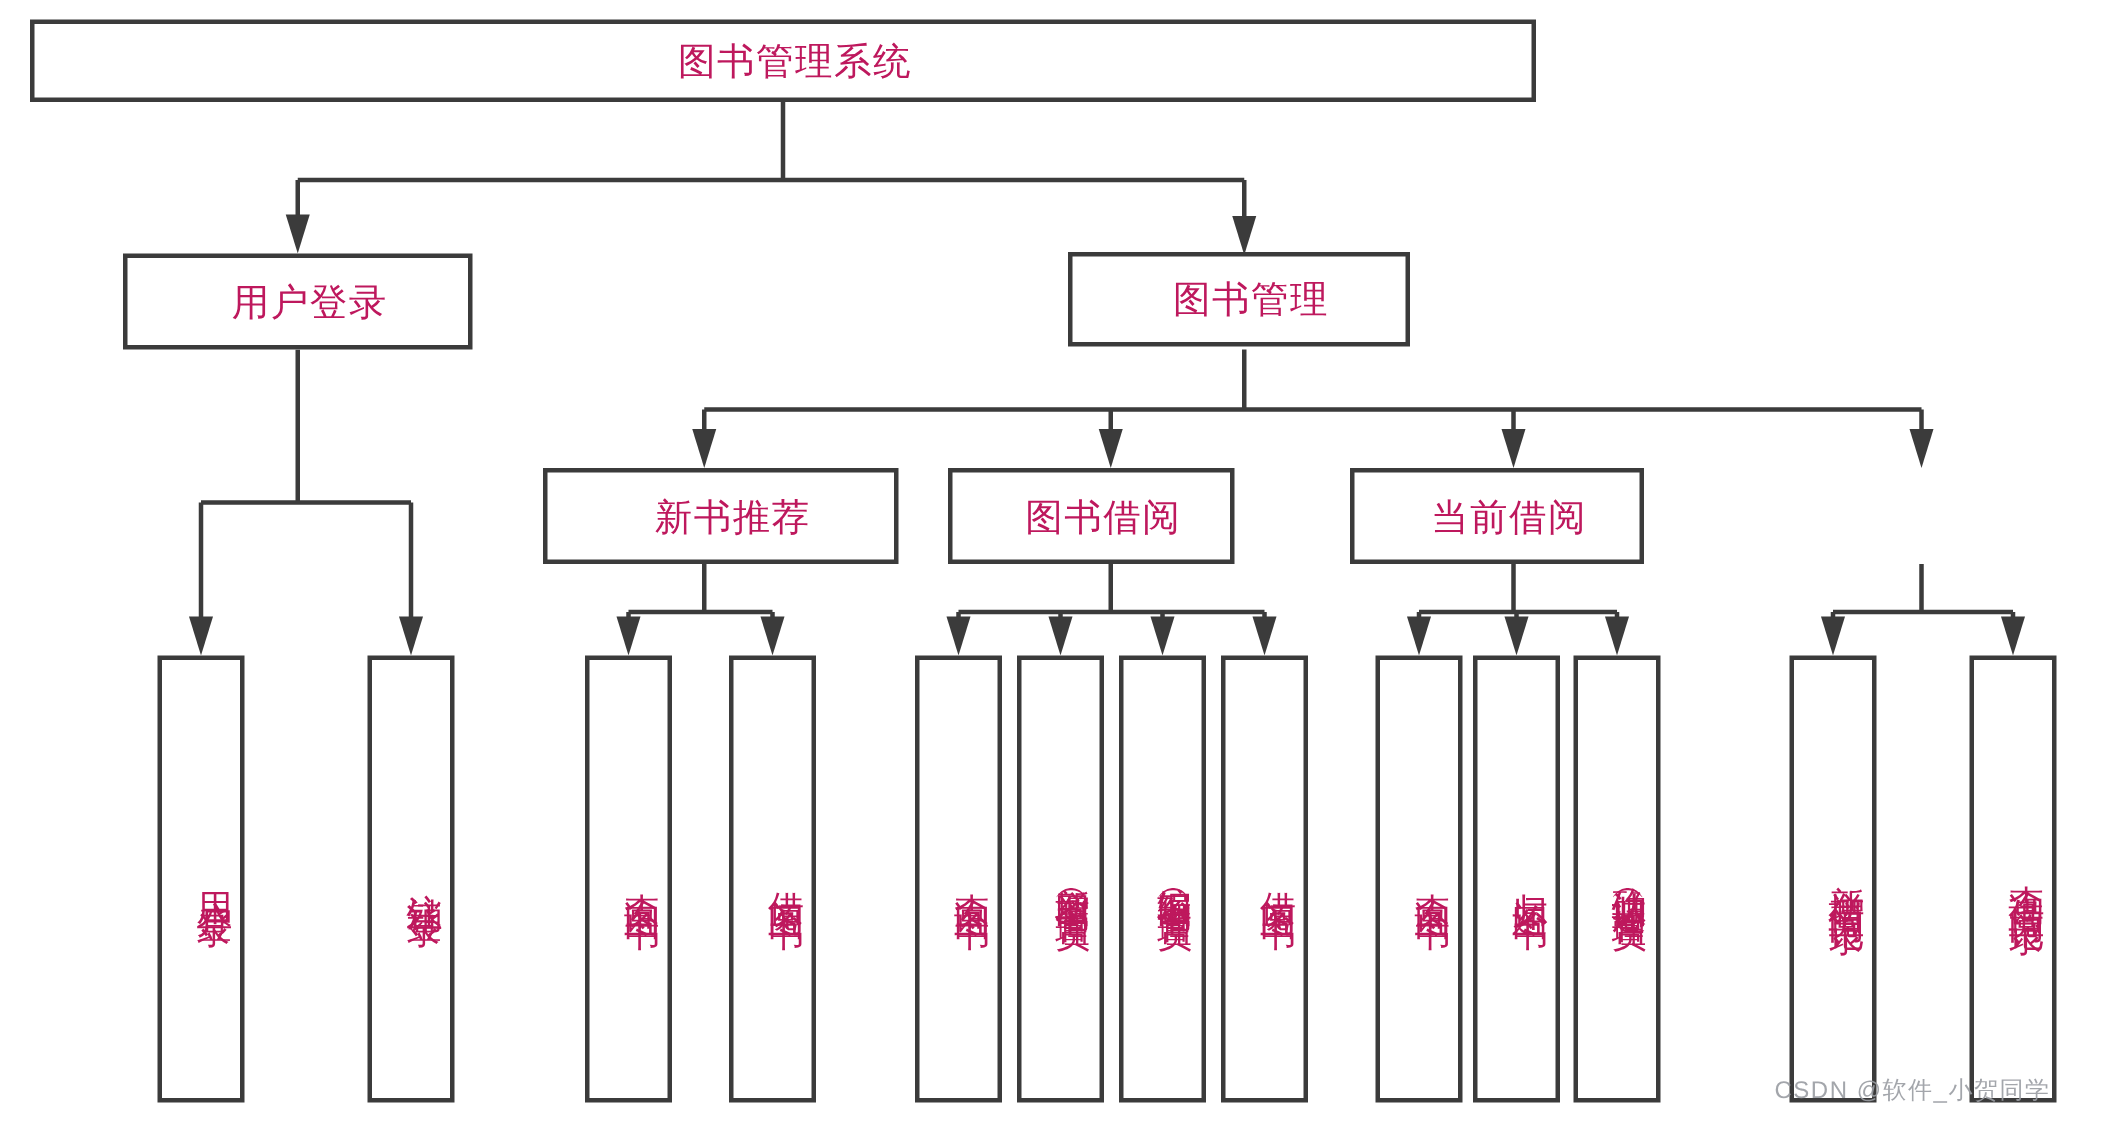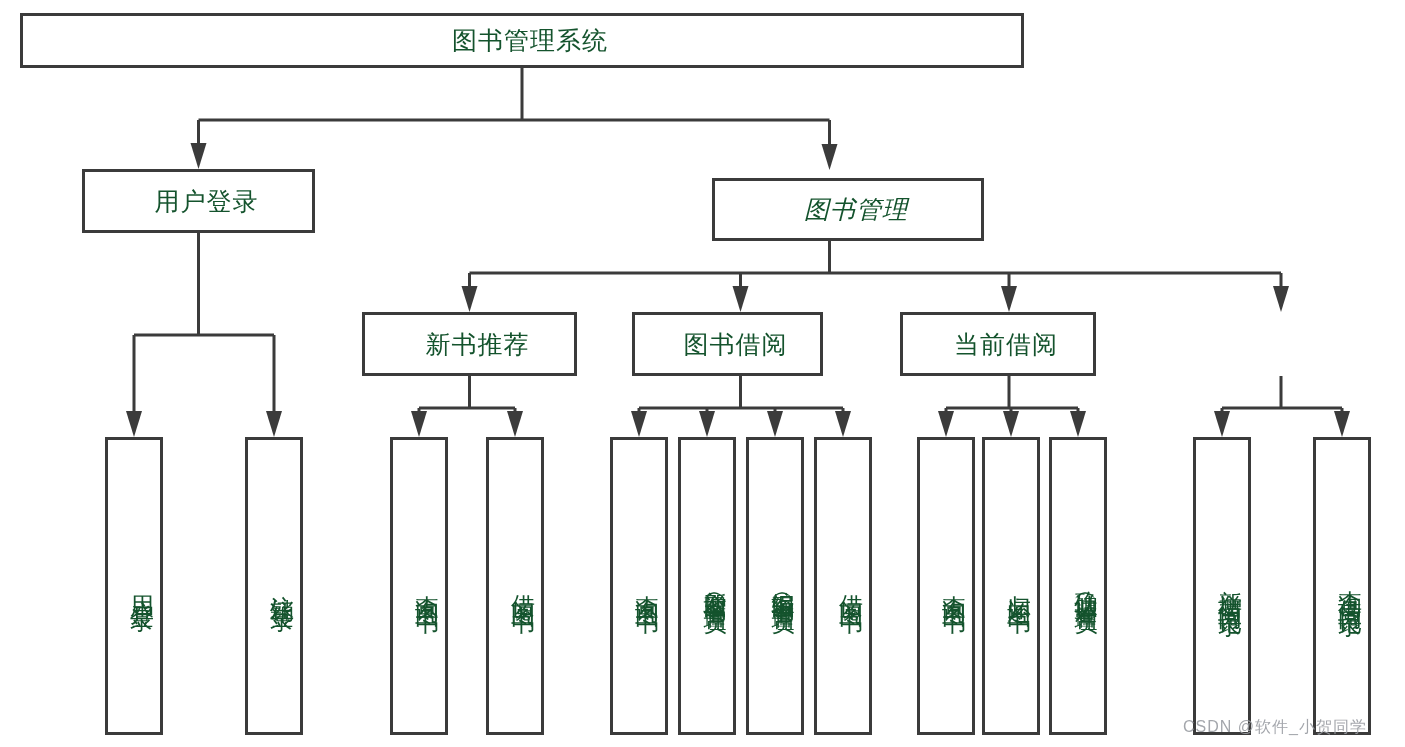--- a/index.html
+++ b/index.html
@@ -19,21 +19,21 @@
     position: absolute;
     left: 0; top: 0;
     width: 1405px;
     height: 747px;
   }
   .node {
     position: absolute;
     box-sizing: border-box;
     border: 3px solid #3b3b3b;
     background: #ffffff;
-    color: #14532d;
+    color: #be185d;
     display: flex;
     align-items: center;
     justify-content: center;
     text-align: center;
     z-index: 2;
     padding-left: 16px;
   }
   .node.h {
     font-size: 25px;
     letter-spacing: 1px;
@@ -93,23 +93,23 @@
       <polygon points="1003,411 1019,411 1011,437"></polygon>
       <polygon points="1070,411 1086,411 1078,437"></polygon>
       <polygon points="1214,411 1230,411 1222,437"></polygon>
       <polygon points="1334,411 1350,411 1342,437"></polygon>
     </g>
   </svg>
 
   <div class="node h" style="left:20px; top:13px; width:1004px; height:55px;">图书管理系统</div>
 
   <div class="node h" style="left:82px; top:169px; width:233px; height:64px;">用户登录</div>
-  <div class="node h" style="left:712px; top:178px; width:272px; height:63px;font-style:italic;">图书管理</div>
+  <div class="node h" style="left:712px; top:168px; width:228px; height:63px;">图书管理</div>
 
-  <div class="node h" style="left:362px; top:312px; width:215px; height:64px;">新书推荐</div>
+  <div class="node h" style="left:362px; top:312px; width:237px; height:64px;">新书推荐</div>
   <div class="node h" style="left:632px; top:312px; width:191px; height:64px;">图书借阅</div>
   <div class="node h" style="left:900px; top:312px; width:196px; height:64px;">当前借阅</div>
 
   <div class="node v" style="left:105px; top:437px; width:58px; height:298px;">用户登录</div>
   <div class="node v" style="left:245px; top:437px; width:58px; height:298px;">注销登录</div>
 
   <div class="node v" style="left:390px; top:437px; width:58px; height:298px;">查询图书</div>
   <div class="node v" style="left:486px; top:437px; width:58px; height:298px;">借阅图书</div>
 
   <div class="node v" style="left:610px; top:437px; width:58px; height:298px;">查询图书</div>

